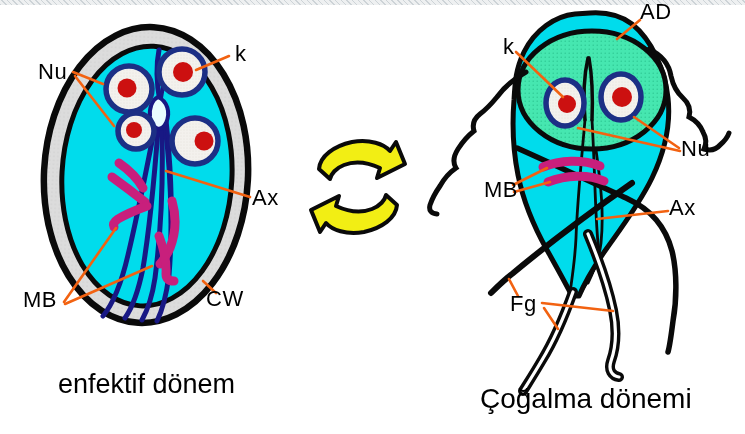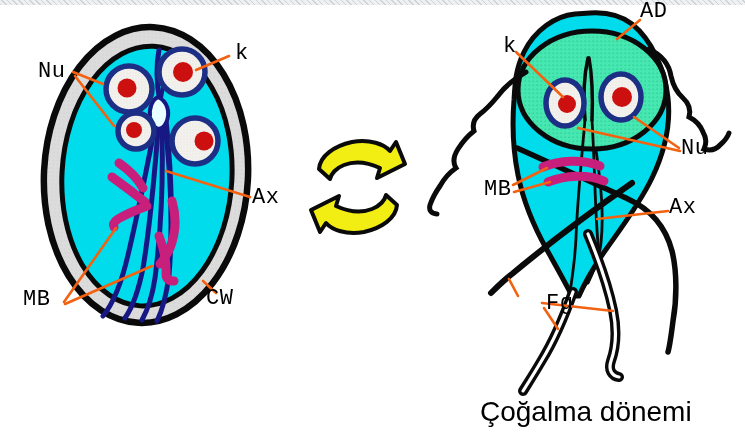--- a/index.html
+++ b/index.html
@@ -19,21 +19,21 @@
     position:relative;width:745px;height:434px;background:#ffffff;
     overflow:hidden;font-family:"Liberation Sans",sans-serif;
   }
   .top-border{
     position:absolute;left:0;top:0;width:745px;height:5px;
     background:repeating-linear-gradient(45deg,#cdd3d7 0 1px,#eef0f1 1px 4px);
   }
   svg.diagram{position:absolute;left:0;top:0;}
   .lbl{
     position:absolute;font-size:22px;color:#000;line-height:1;
-    white-space:nowrap;letter-spacing:0.5px;font-family:Liberation Mono, monospace;
+    white-space:nowrap;letter-spacing:0.5px;
   }
   .cap{
     position:absolute;font-size:27px;color:#000;line-height:1.1;white-space:nowrap;
   }
 </style>
 </head>
 <body>
 
 <div class="stage">
 
@@ -169,22 +169,23 @@
         <line x1="544" y1="308" x2="558" y2="329"></line>
       </g>
     </g>
   </svg>
 
   <div class="lbl" style="left:38px;top:61px">Nu</div>
   <div class="lbl" style="left:235px;top:43px">k</div>
   <div class="lbl" style="left:252px;top:187px">Ax</div>
   <div class="lbl" style="left:23px;top:289px">MB</div>
   <div class="lbl" style="left:206px;top:288px">CW</div>
+  <div class="cap" style="left:58px;top:370px">enfektif dönem</div>
 
   <div class="lbl" style="left:640px;top:1px">AD</div>
   <div class="lbl" style="left:503px;top:36px">k</div>
   <div class="lbl" style="left:681px;top:138px">Nu</div>
   <div class="lbl" style="left:484px;top:179px">MB</div>
   <div class="lbl" style="left:669px;top:197px">Ax</div>
-  <div class="lbl" style="left:546px;top:293px">Fg</div>
-  <div class="cap" style="left:480px;top:397px;font-size:28px">Çoğalma dönemi</div>
+  <div class="lbl" style="left:510px;top:293px">Fg</div>
+  <div class="cap" style="left:480px;top:384px;font-size:28px">Çoğalma dönemi</div>
 
 </div>
 
 </body></html>

